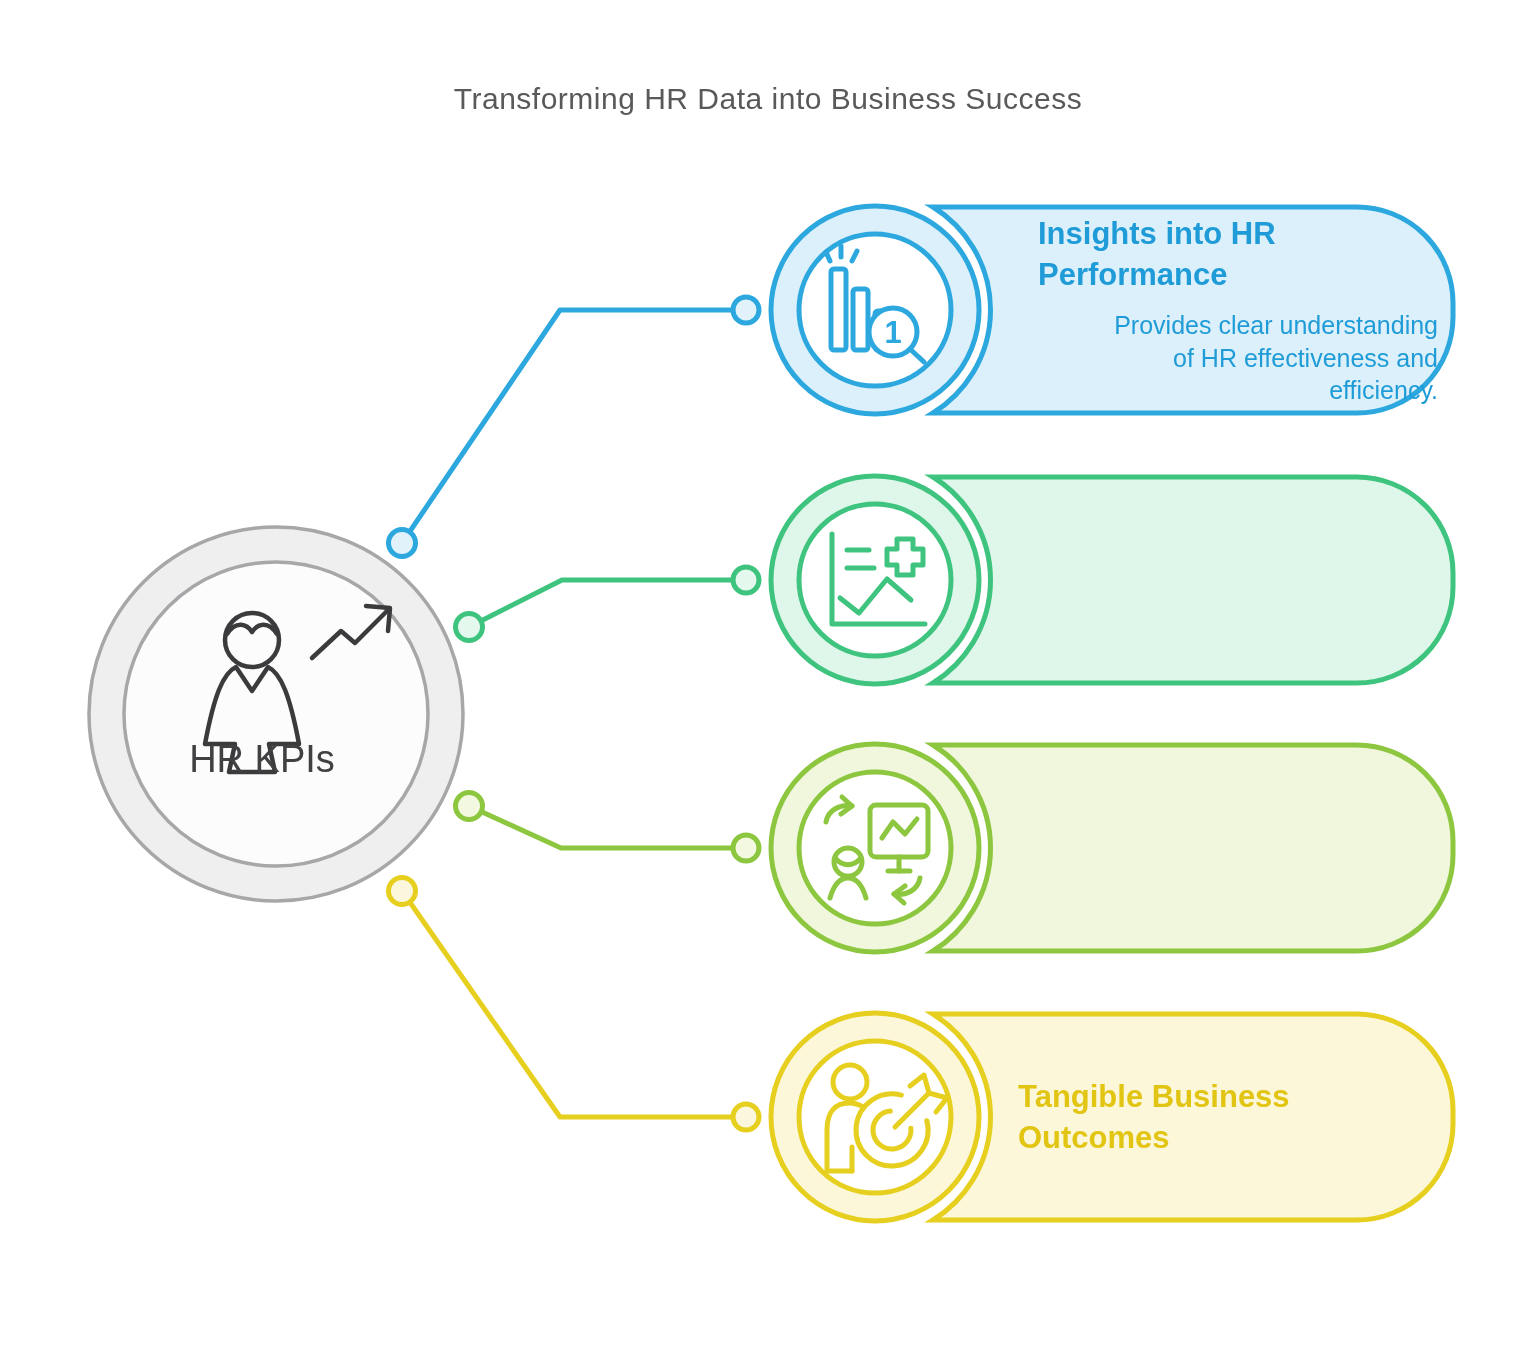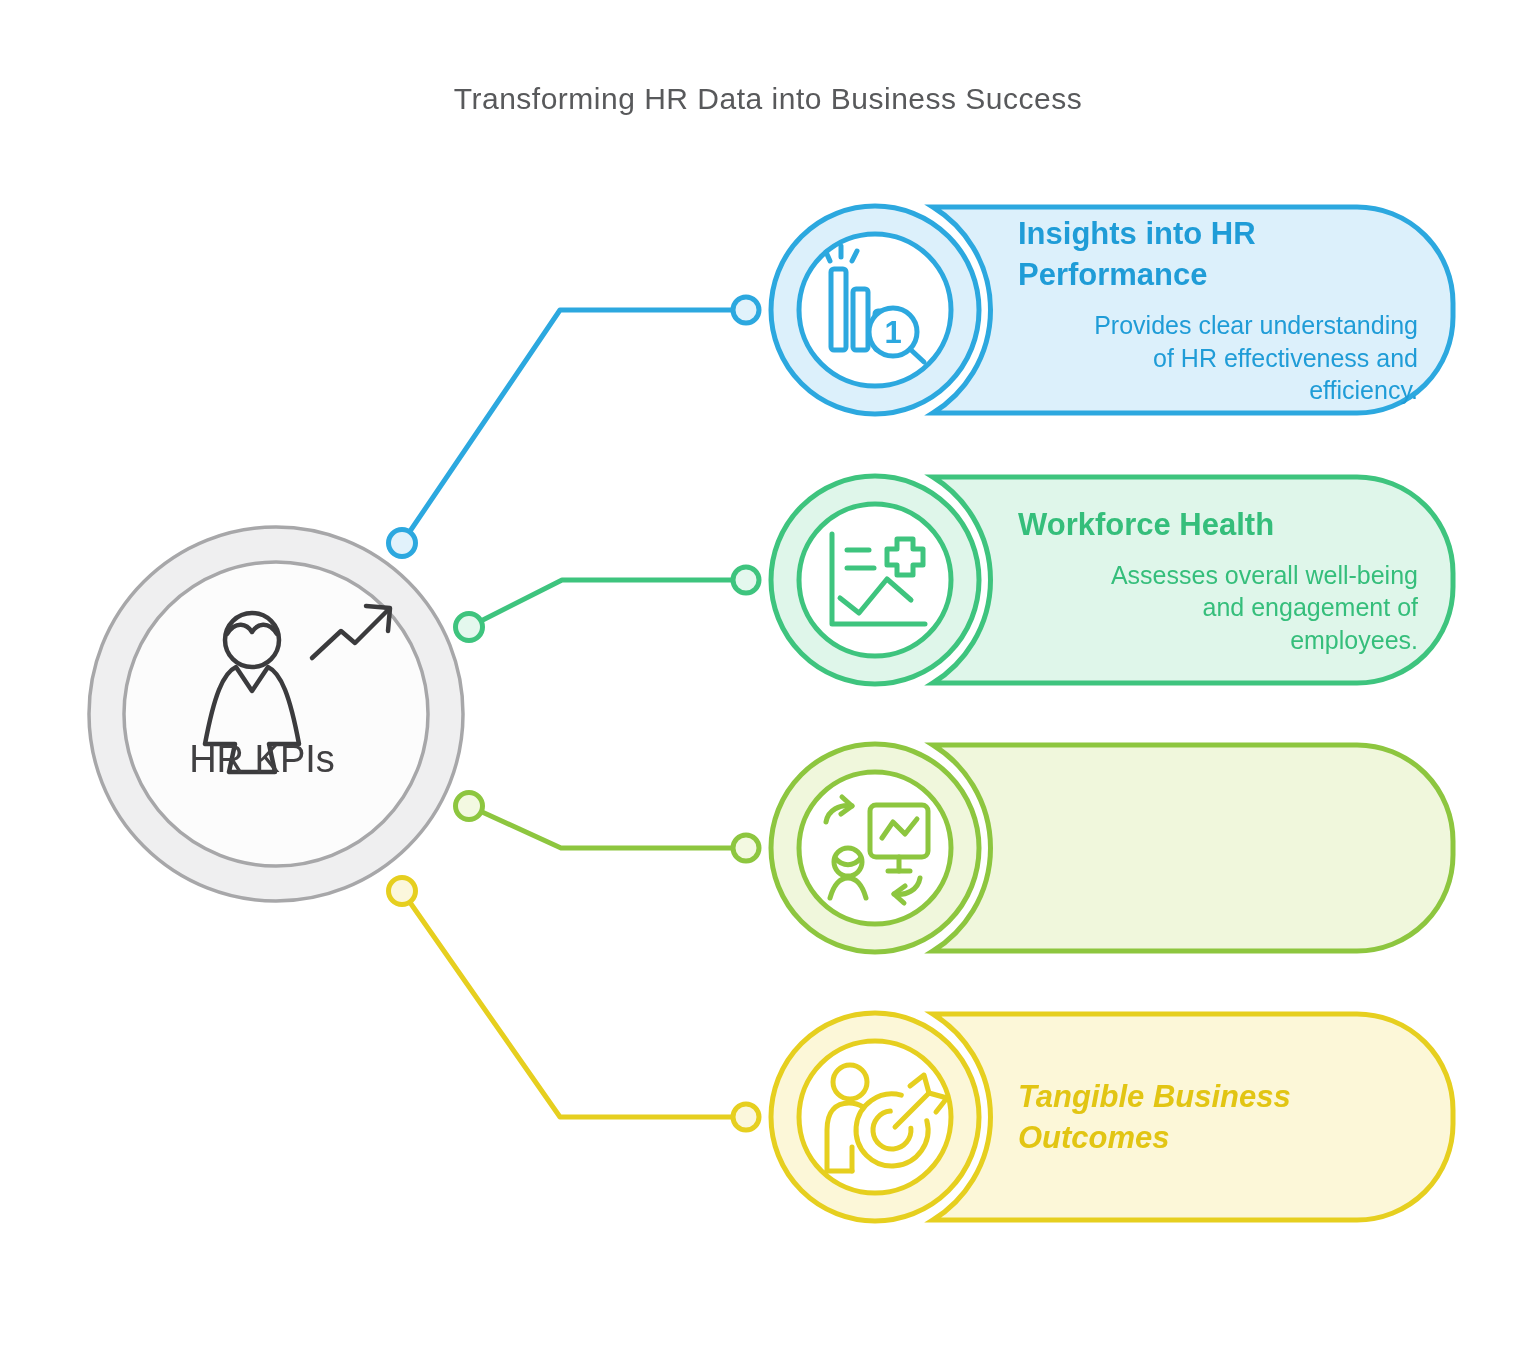--- a/index.html
+++ b/index.html
@@ -24,21 +24,21 @@
 
   
   .page-title{position:absolute;left:0;top:80px;width:1536px;text-align:center;
               font-size:30px;line-height:38px;letter-spacing:0.5px;}
   .center-label{position:absolute;left:112px;top:738px;width:300px;text-align:center;
                 font-size:38px;font-weight:normal;}
   .card-text{position:absolute;left:1018px;width:400px;height:206px;display:flex;
              flex-direction:column;justify-content:center;gap:14px;color:var(--text);}
   .card-title{font-size:31px;font-weight:bold;line-height:41px;white-space:pre-line;}
   .card-body{font-size:25px;line-height:32.5px;white-space:pre-line;text-align:right;}
-  .ct-1{top:207px;} .ct-2{top:477px;} .ct-3{top:745px;} .ct-4{top:1014px;font-style:italic;}
+  .ct-1{top:207px;margin-left:20px;} .ct-2{top:477px;} .ct-3{top:745px;} .ct-4{top:1014px;}
 </style>
 </head>
 <body>
 
 <div id="canvas">
 
   <svg id="art" width="1536" height="1350" viewBox="0 0 1536 1350">
 
     <g style="--ring: #A7A7A9; --band: #EFEFF0; --inner: #FCFCFC; --cicon: #3B3B3D;">
       <circle class="center-band" cx="276" cy="714" r="187"></circle>
@@ -143,26 +143,20 @@
   <div class="center-label" style="color: rgb(65, 64, 66);">HR KPIs</div>
 
   <div class="card-text ct-1" style="--text: #1F9CD7;">
     <div class="card-title">Insights into HR
 Performance</div>
     <div class="card-body">Provides clear understanding
 of HR effectiveness and
 efficiency.</div>
   </div>
 
-  <div class="card-text ct-2" style="--text: #35BE7B;">
-    <div class="card-title">Workforce Health</div>
-    <div class="card-body">Assesses overall well-being
-and engagement of
-employees.</div>
-  </div>
 
 
   <div class="card-text ct-4" style="--text: #E2C513;">
     <div class="card-title">Tangible Business
 Outcomes</div>
   </div>
 
 </div>
 
 </body></html>

